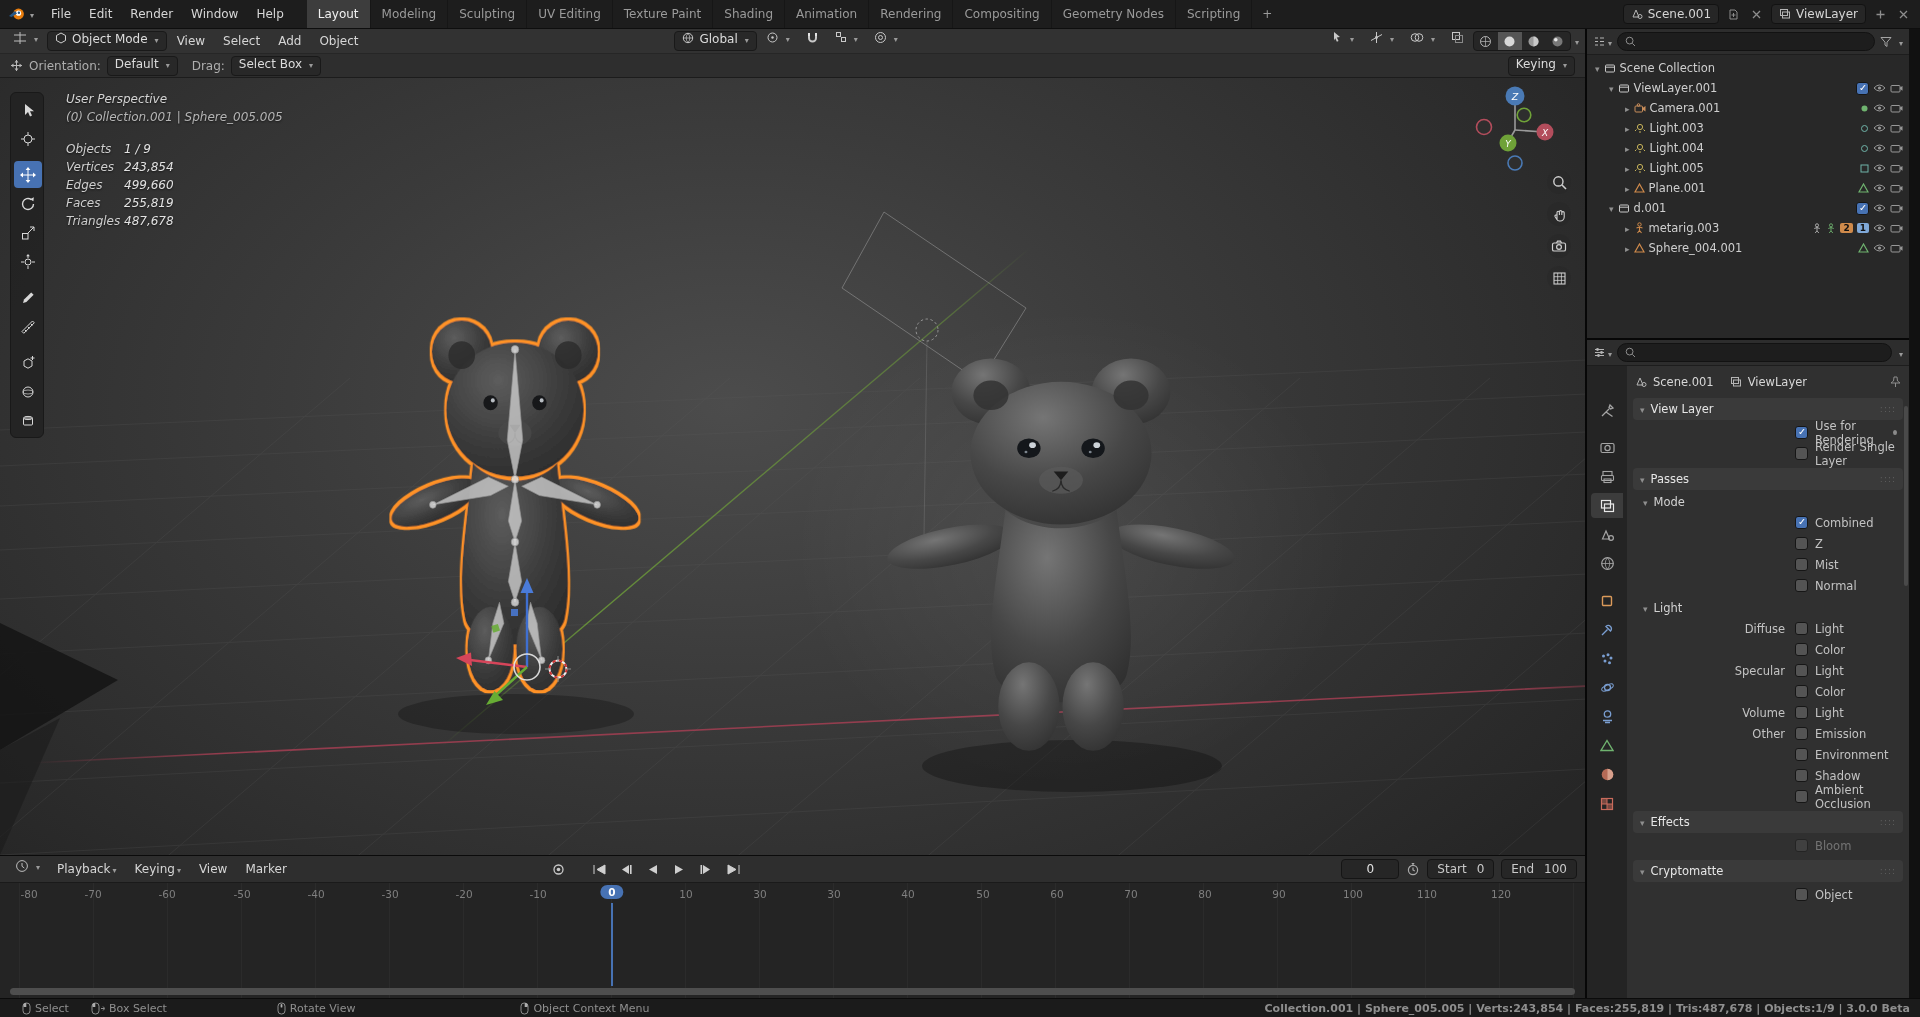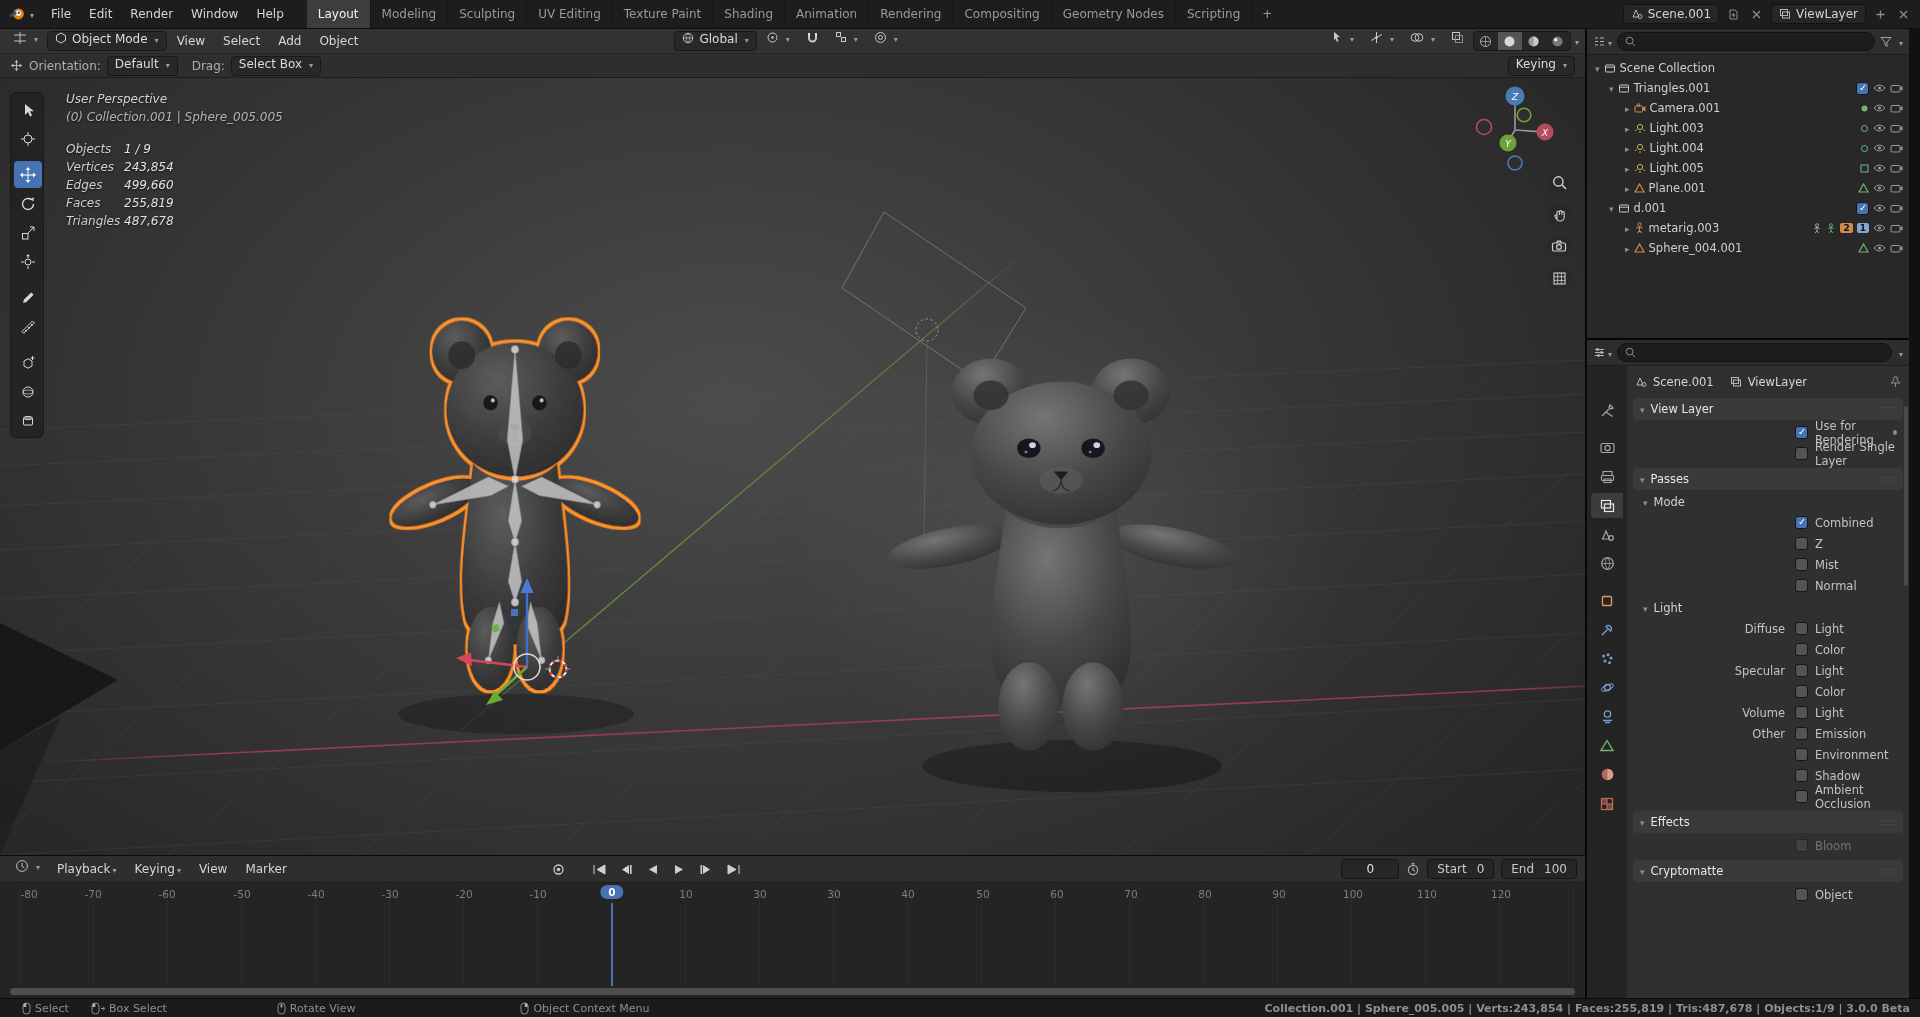--- a/index.html
+++ b/index.html
@@ -809,21 +809,21 @@
       </div>
 
       <div class="ol-row" style="padding-left:22px">
         <span class="tri-d"></span>
         <span class="icon">
               <svg width="12" height="12" viewBox="0 0 12 12">
                 <rect x="1.5" y="3" width="9" height="7" rx="1" fill="none" stroke="#c9c9c9"></rect>
                 <path d="M1.5 5.2h9" stroke="#c9c9c9"></path>
               </svg>
             </span>
-        <span class="name">Triangles.001</span>
+        <span class="name">ViewLayer.001</span>
         <span class="ol-spacer"></span>
         <span class="cb checked"></span>
         <span class="icon">
               <svg width="13" height="10" viewBox="0 0 13 10">
                 <path d="M1 5q5.5-6 11 0q-5.5 6-11 0z" fill="none" stroke="#989898"></path>
                 <circle cx="6.5" cy="5" r="1.6" fill="#989898"></circle>
               </svg>
             </span>
         <span class="icon">
               <svg width="13" height="10" viewBox="0 0 13 10">

